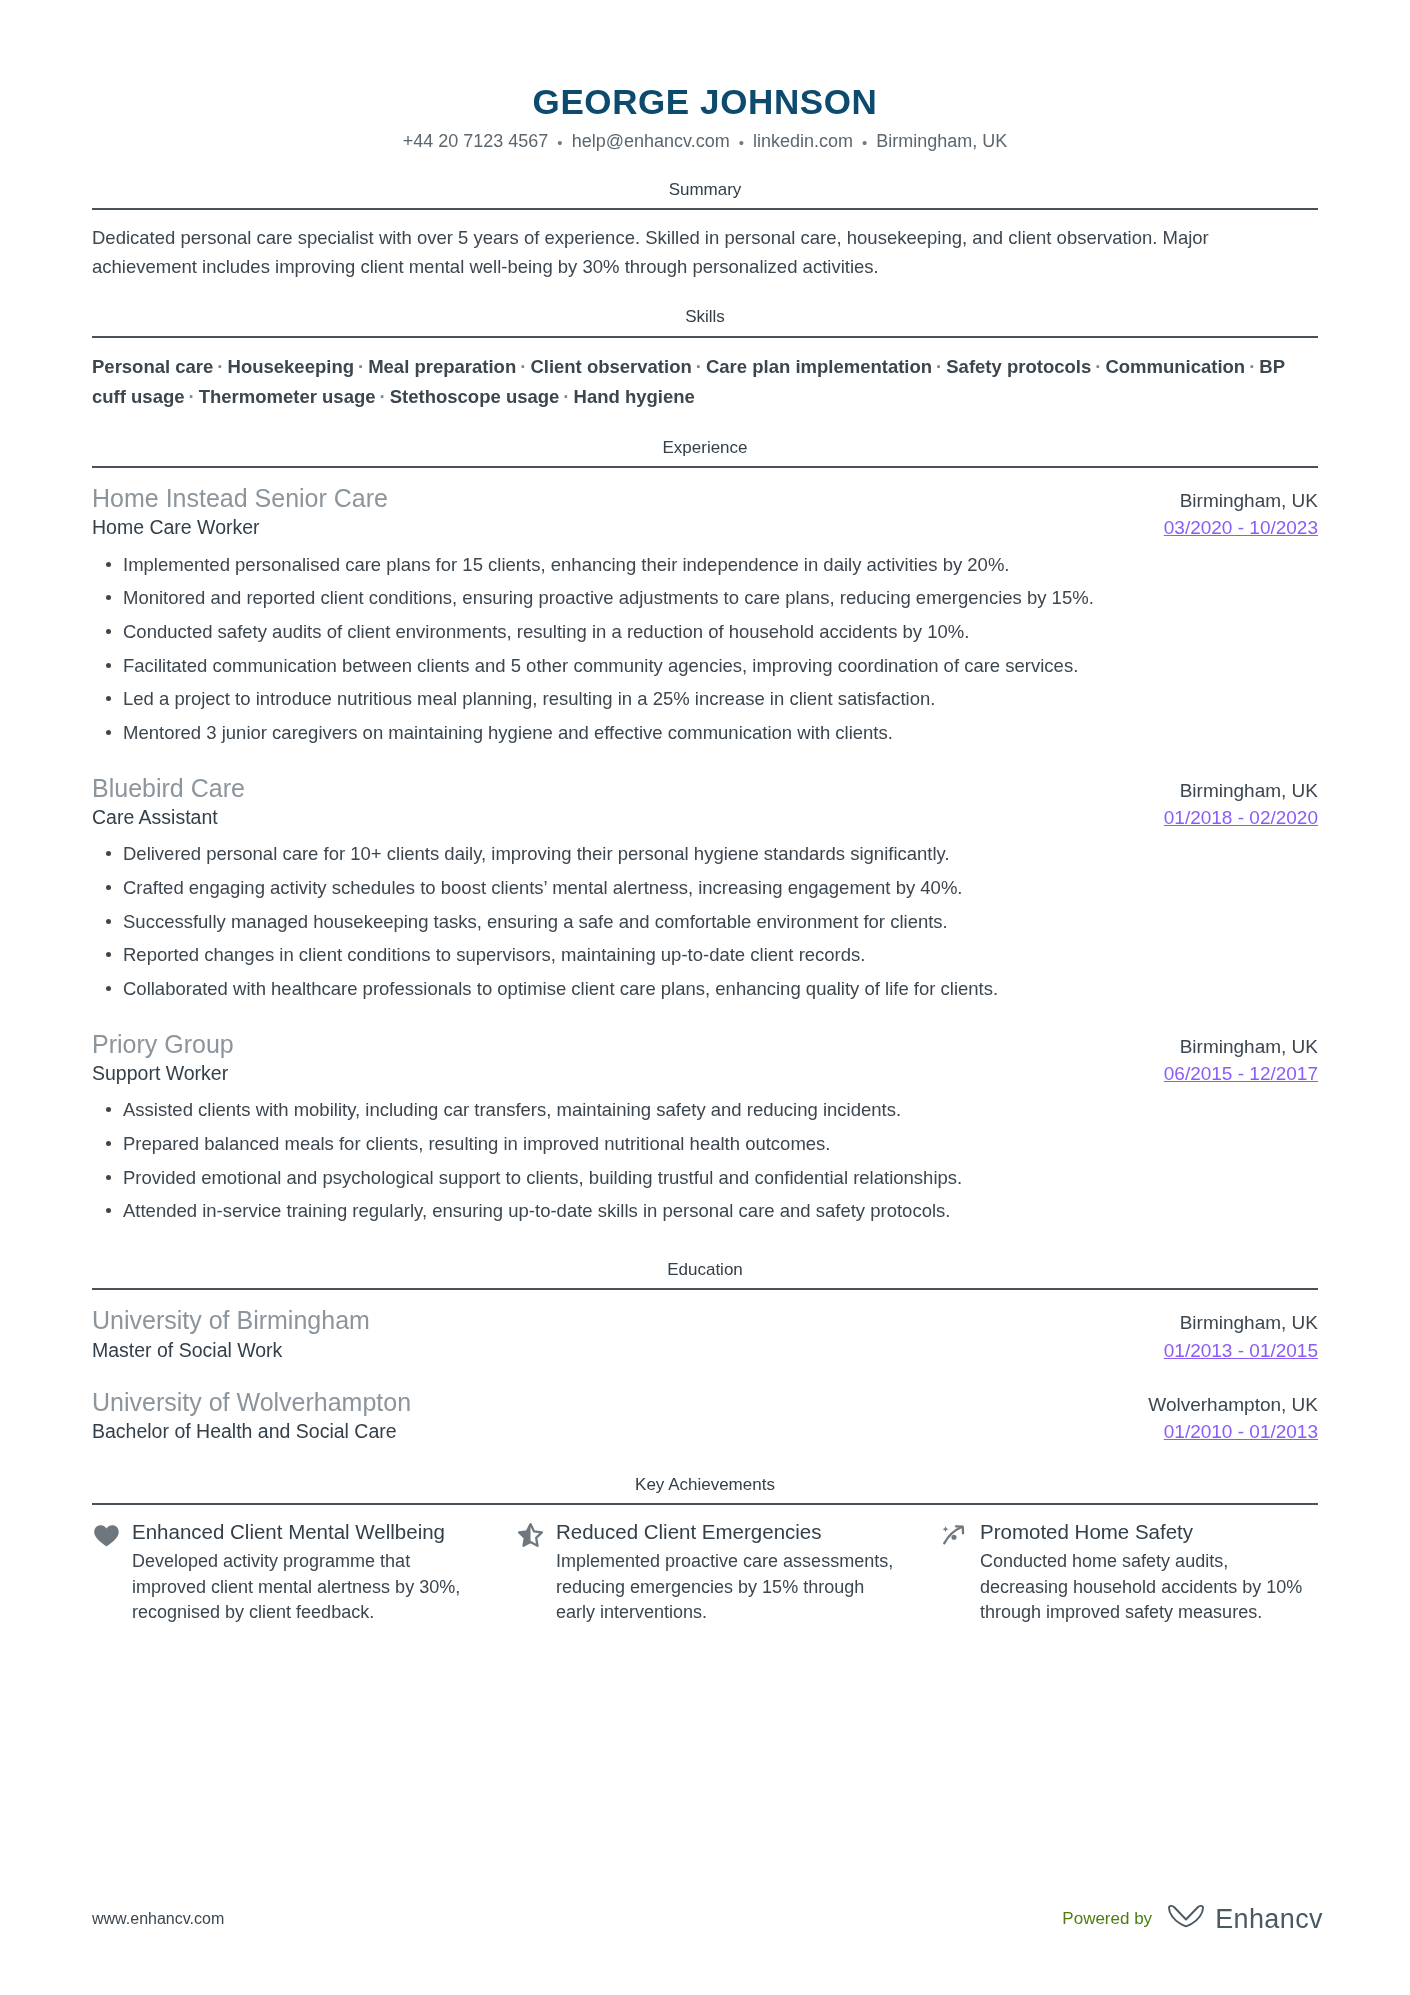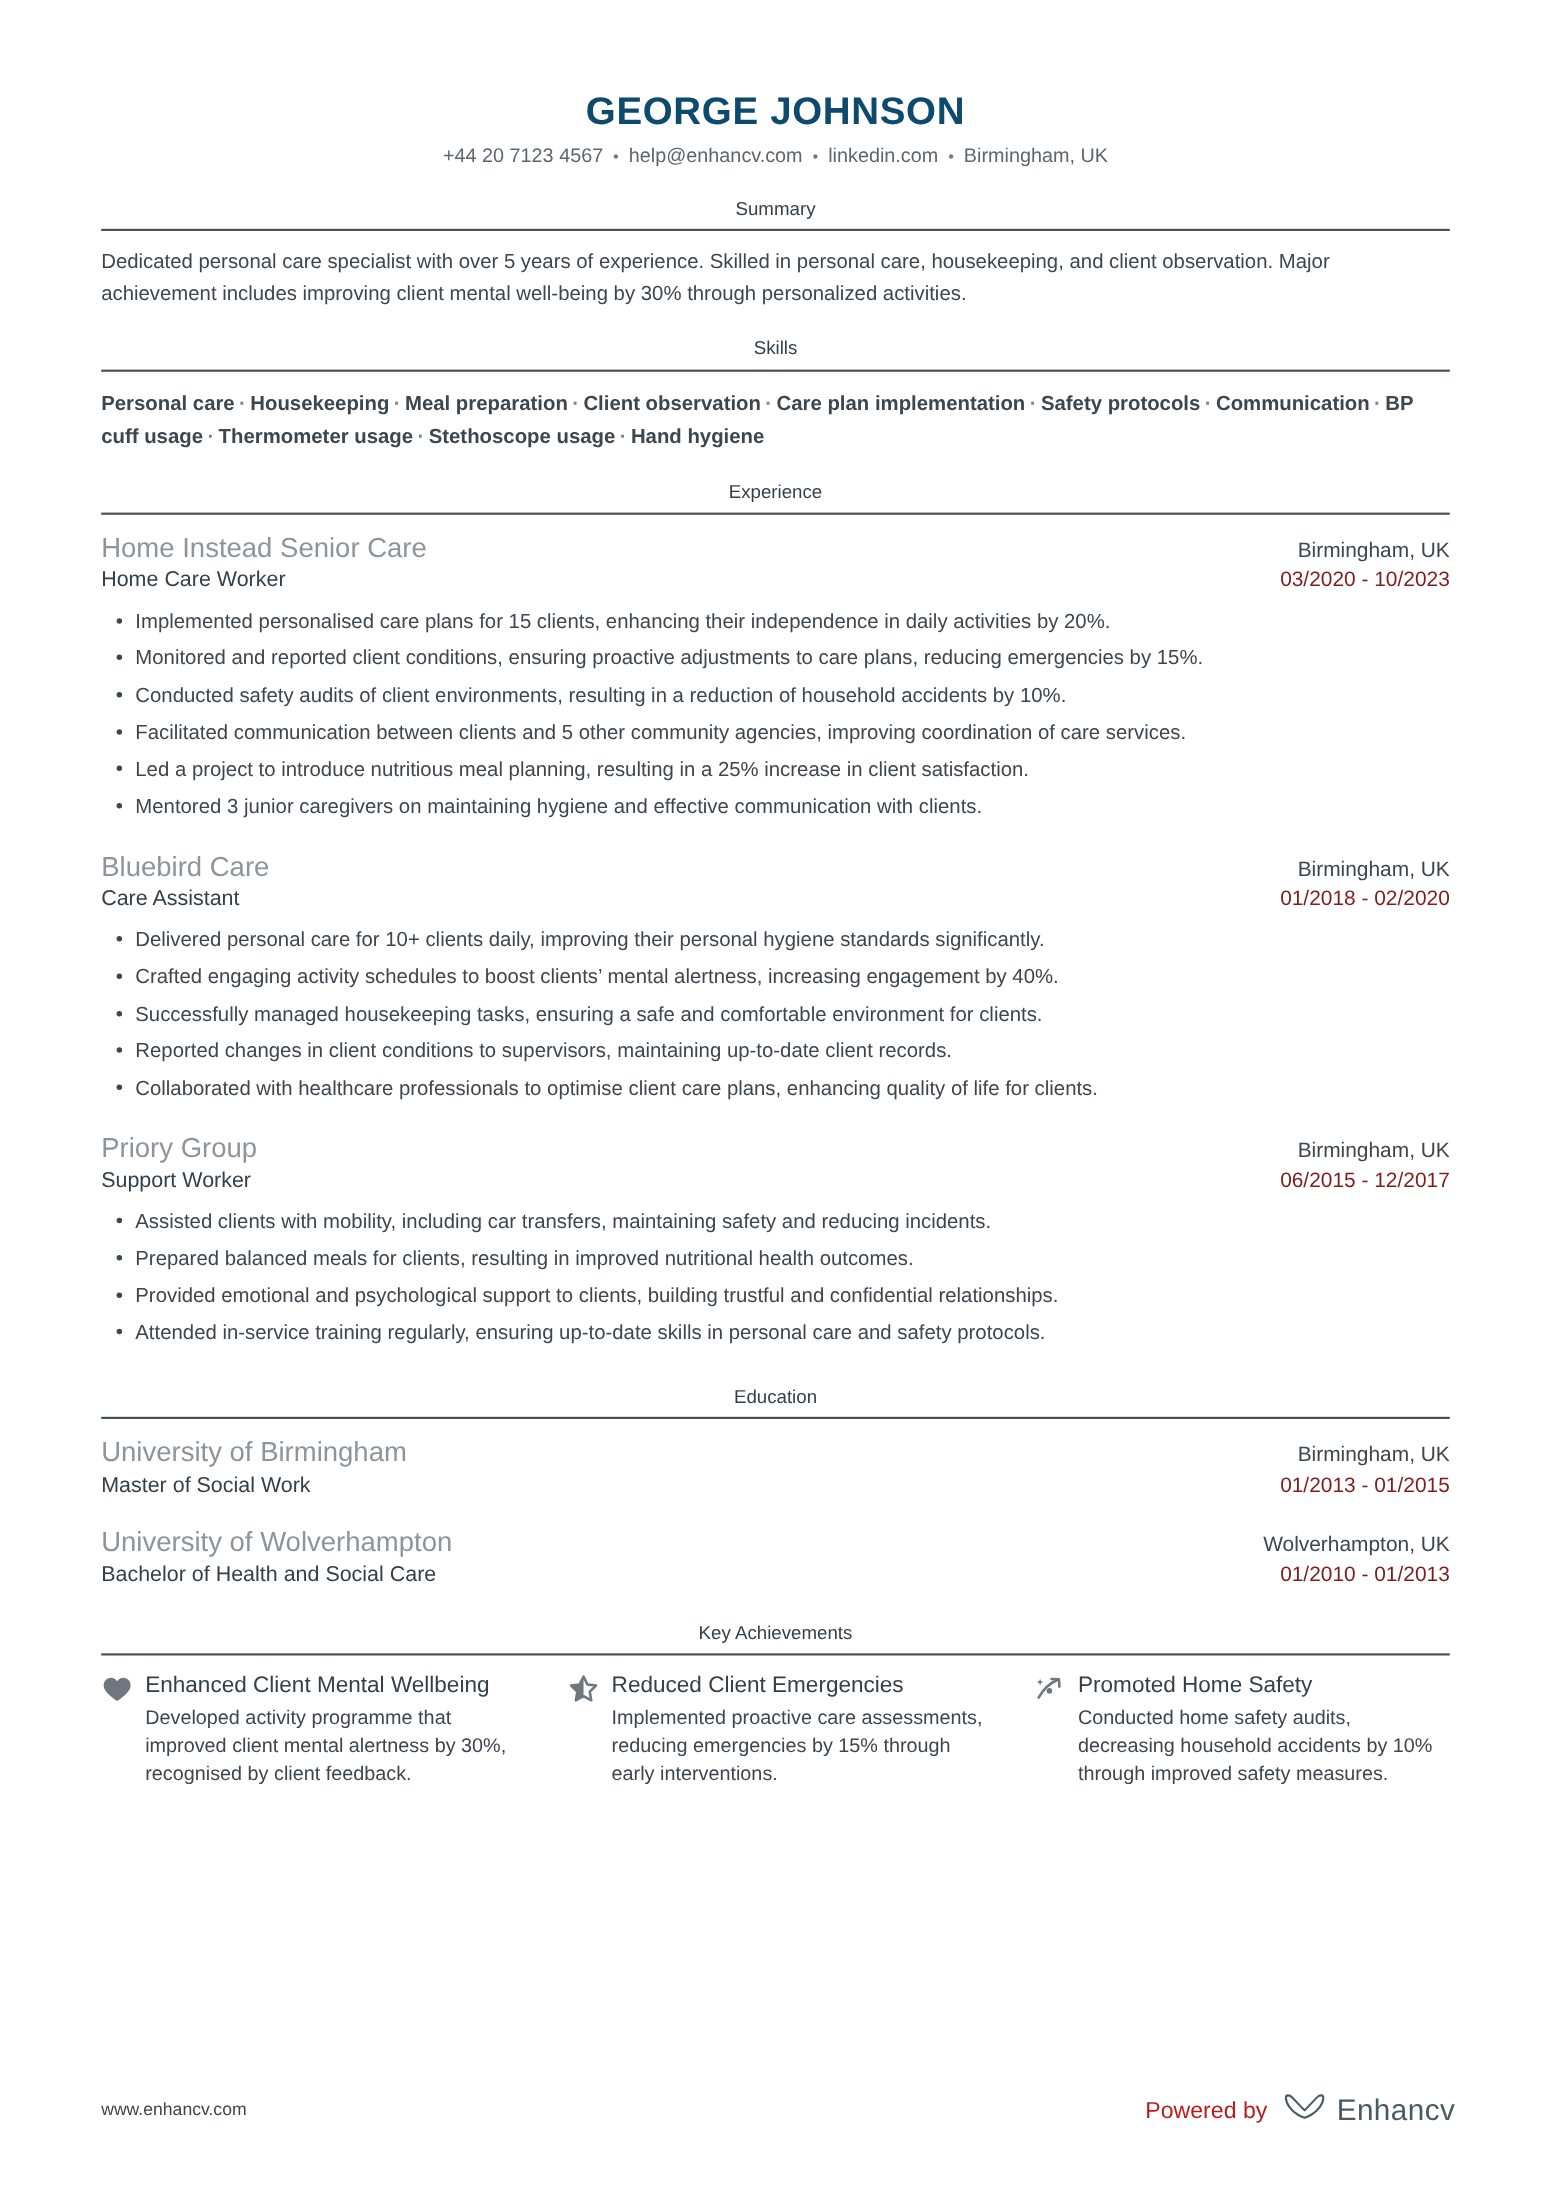--- a/index.html
+++ b/index.html
@@ -127,23 +127,24 @@
     line-height: 1.28;
     white-space: nowrap;
   }
   .entry-role {
     font-size: 19.5px;
     color: #33404a;
     line-height: 1.35;
   }
   .entry-dates {
     font-size: 19px;
-    color: #7f1d1d;
+    color: #8b5cf6;
     line-height: 1.35;
     white-space: nowrap;
+    text-decoration: underline;
   }
   ul.bullets {
     list-style: none;
     margin: 10px 0 0 0;
     padding: 0;
   }
   ul.bullets li {
     position: relative;
     padding-left: 31px;
     font-size: 18.5px;
@@ -220,22 +221,22 @@
   .footer-site {
     font-size: 16px;
     color: #3c464f;
   }
   .footer-brand {
     display: flex;
     align-items: center;
     gap: 14px;
   }
   .powered-by {
-    font-size: 21px;
-    color: #b91c1c;
+    font-size: 17px;
+    color: #4d7c0f;
   }
   .brand-logo {
     display: flex;
     align-items: center;
     gap: 9px;
     color: #4b5962;
   }
   .brand-name {
     font-size: 27px;
     letter-spacing: 0.4px;

